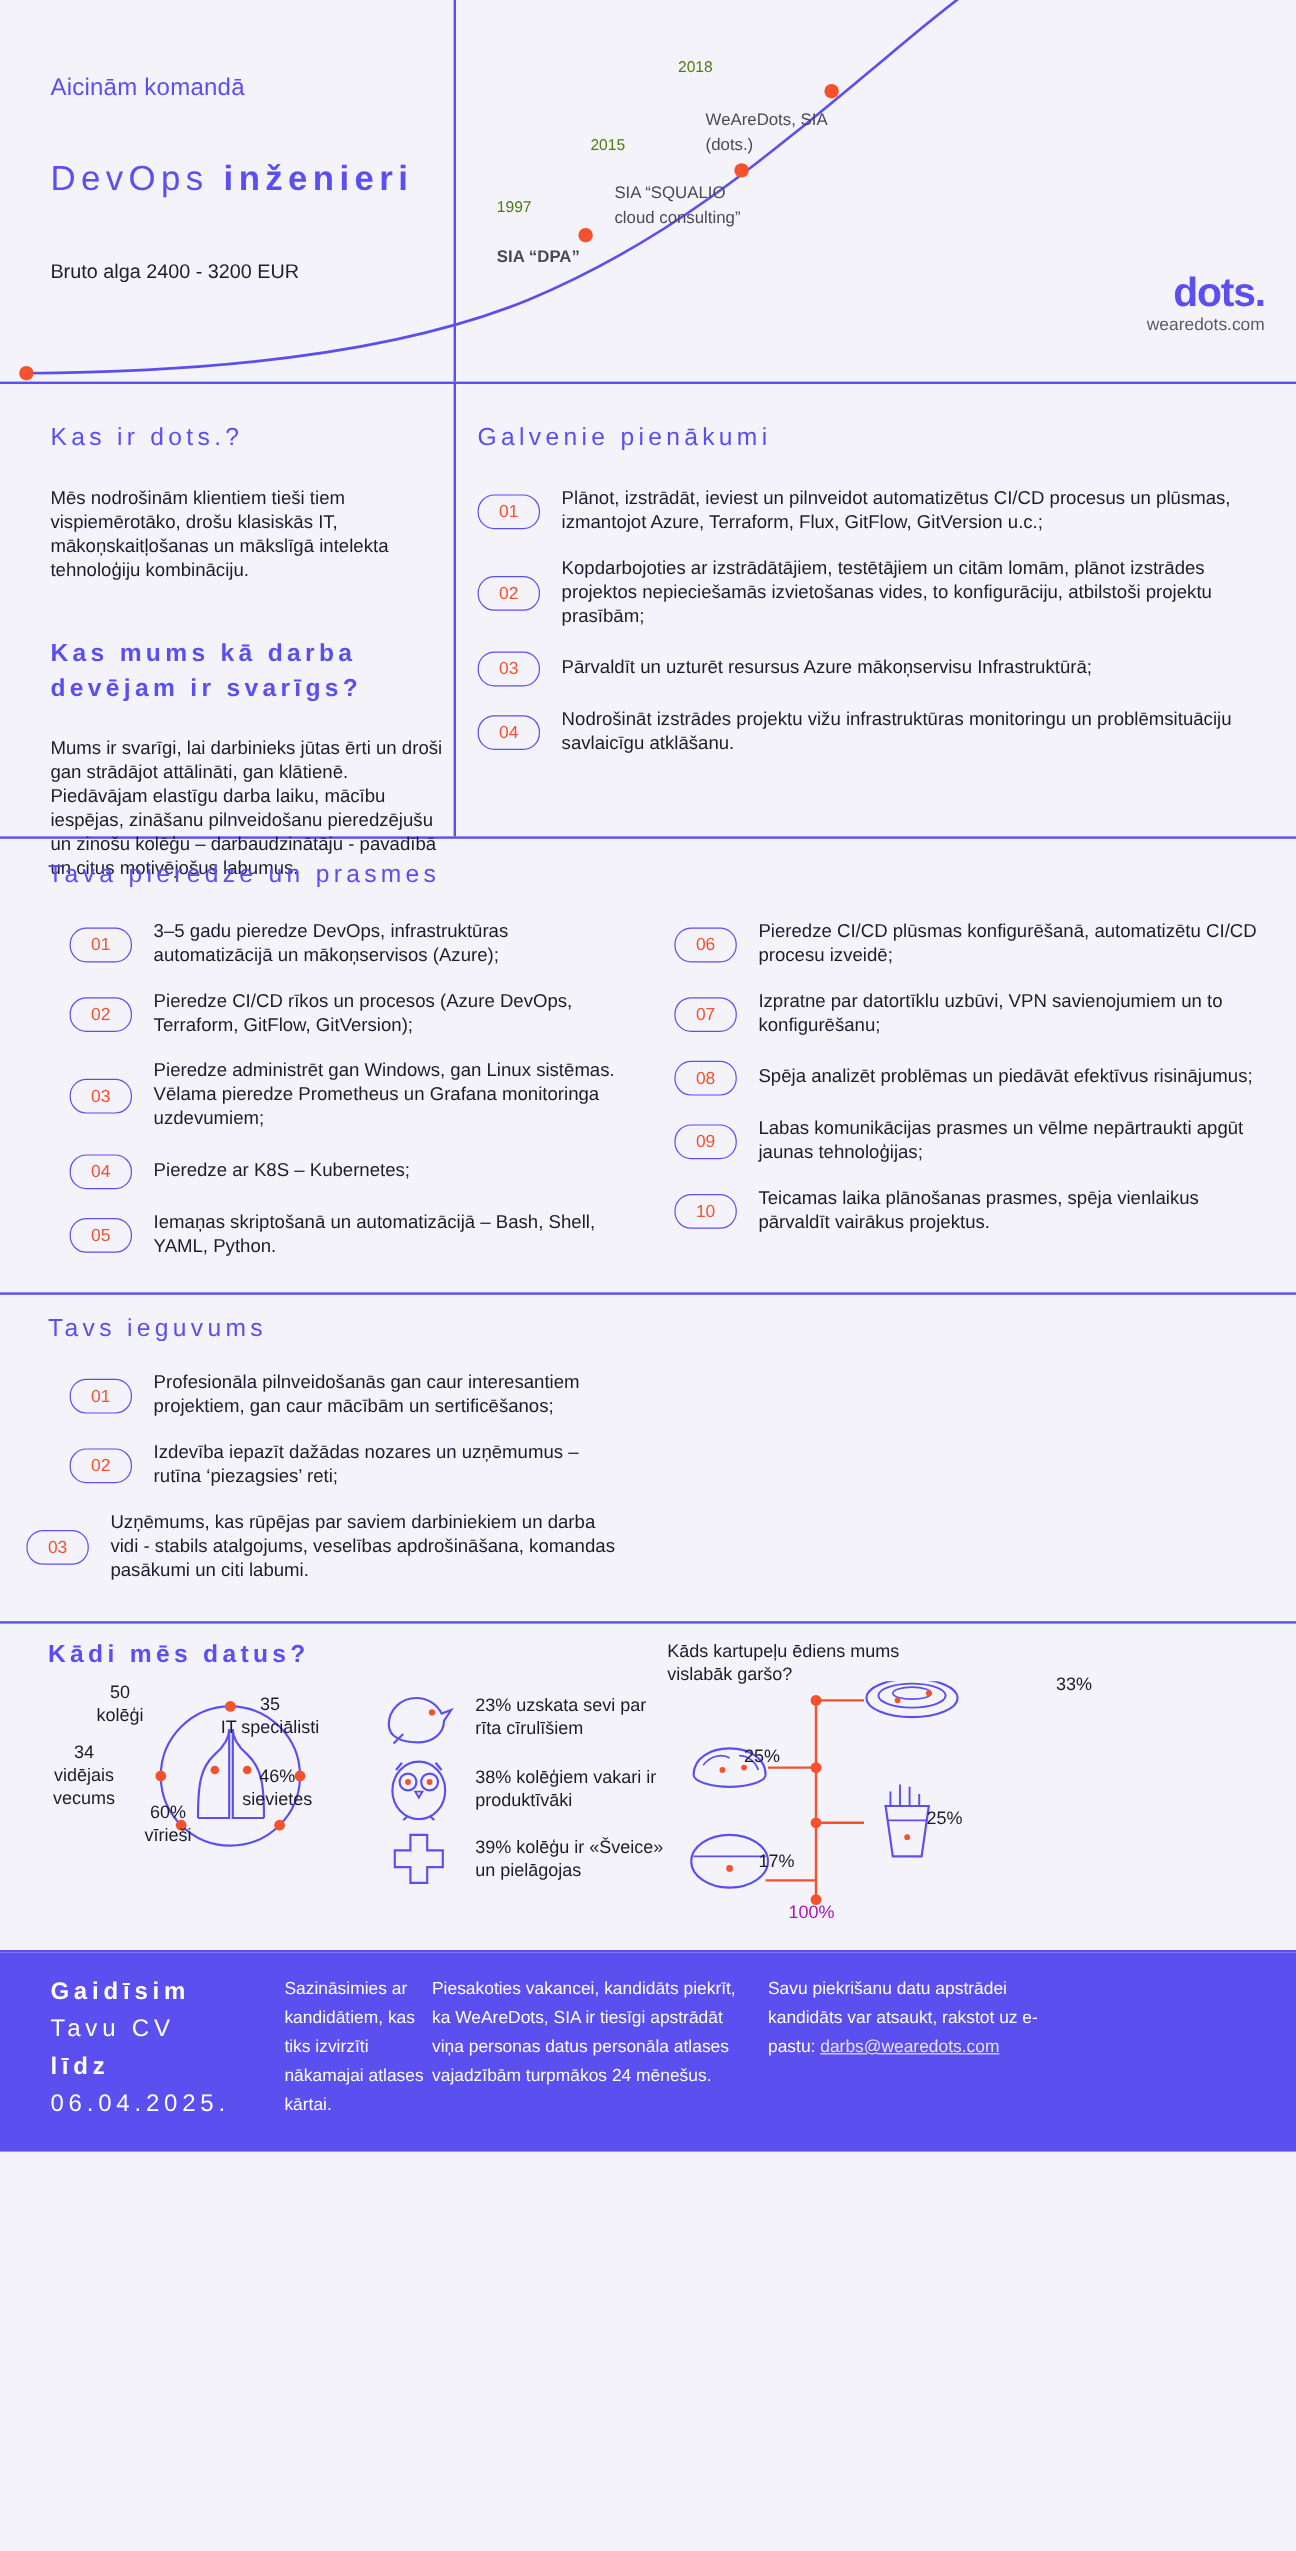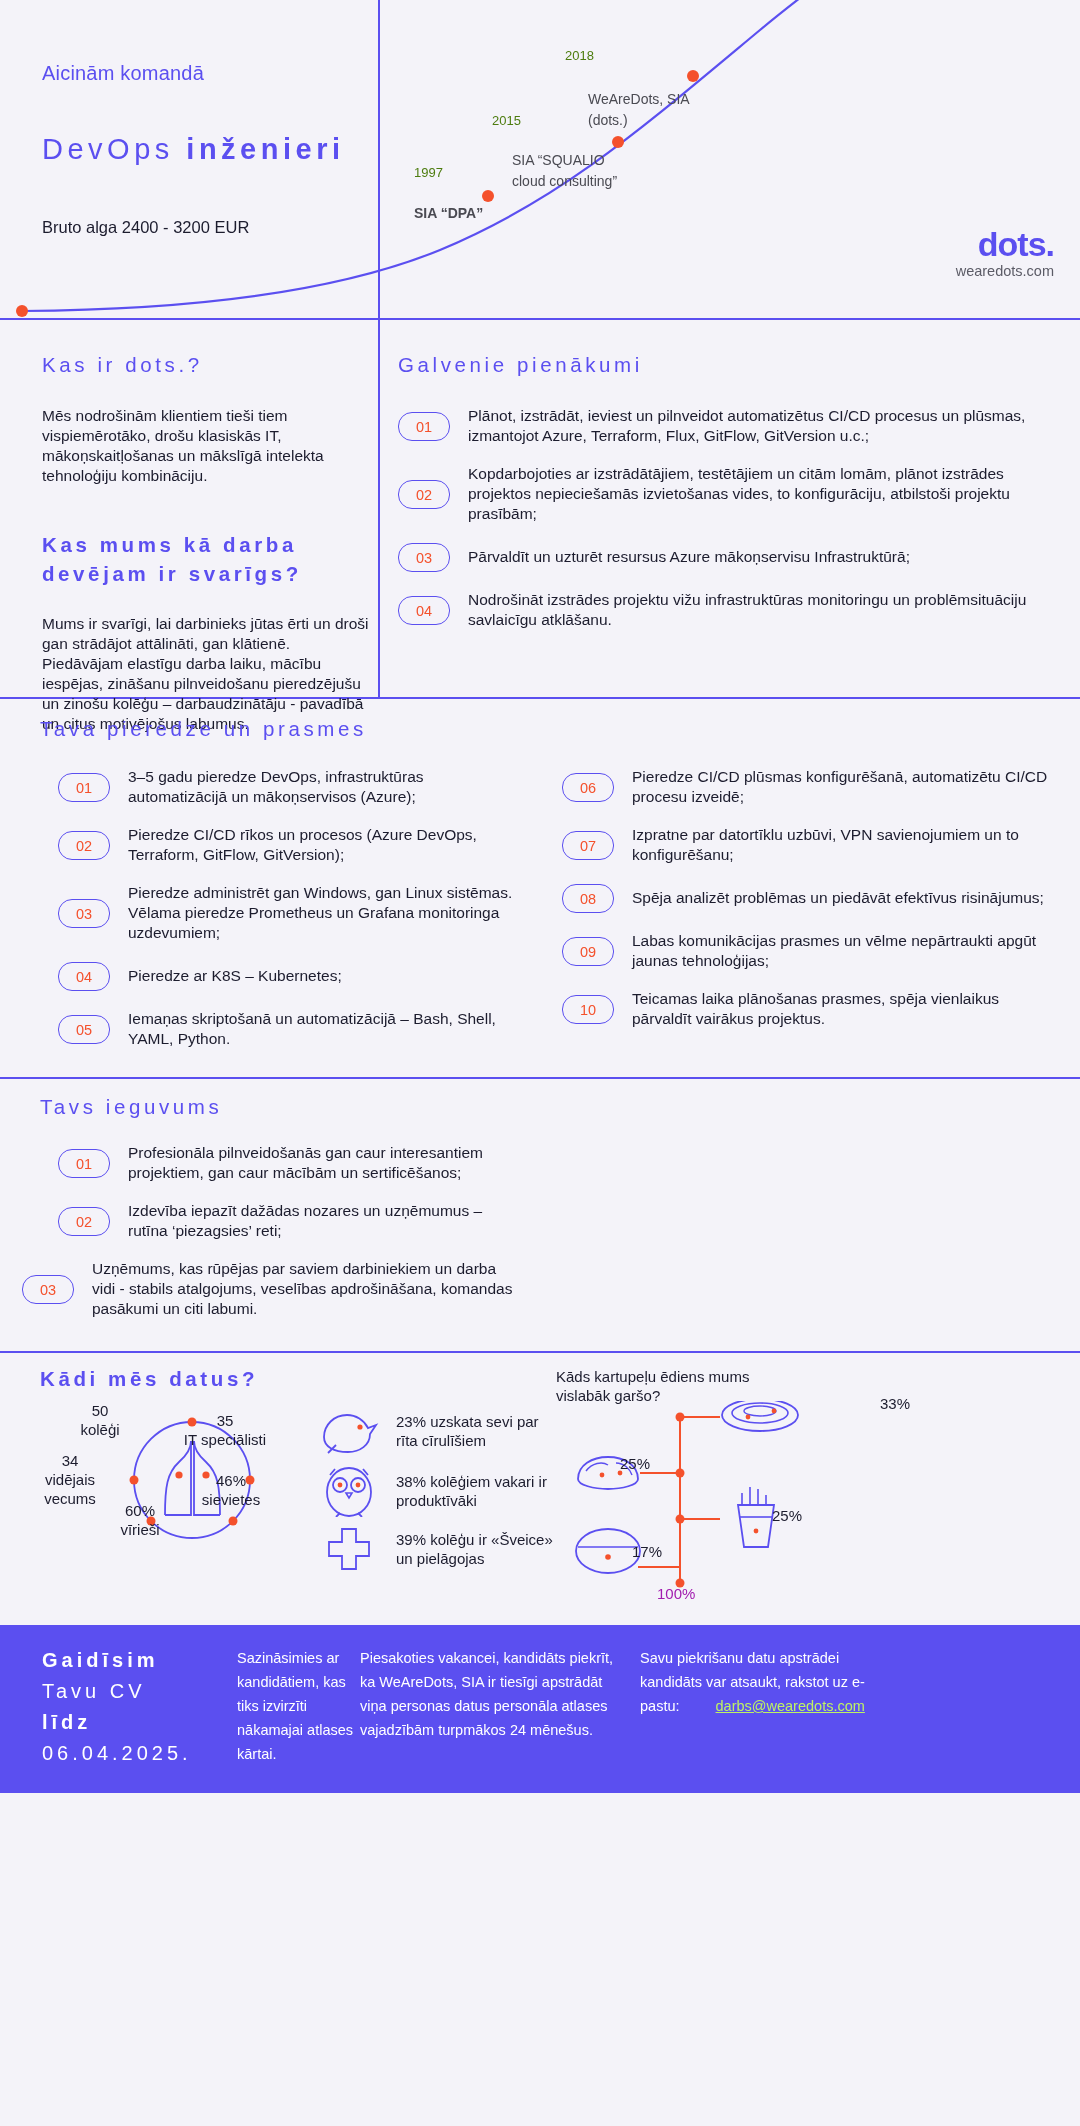--- a/index.html
+++ b/index.html
@@ -63,21 +63,21 @@
   .icon-row{position:absolute;display:flex;align-items:center;}
   .icon-row .txt{font-size:15px;line-height:19px;color:#1c1c2e;margin-left:16px;}
   .food-q{position:absolute;font-size:15px;line-height:19px;color:#1c1c2e;}
   .pct{position:absolute;font-size:15px;color:#1c1c2e;}
 
   
   .footer{position:relative;height:166px;background:#5b4ff0;color:#fff;}
   .f-big{position:absolute;left:42px;top:18px;font-size:20px;line-height:31px;letter-spacing:4px;}
   .f-big .bold{font-weight:bold;}
   .f-col{position:absolute;top:19px;font-size:14.5px;line-height:24px;color:#fff;}
-  .f-col a{color:#bef264;margin-left:32px;}
+  .f-col a{color:#e5e5e5;}
   .mail{text-decoration:underline;}
 </style>
 </head>
 <body>
 
 <div class="page">
 
   <div class="header">
 
     <svg class="hdr-chart" viewBox="0 0 1080 318">

